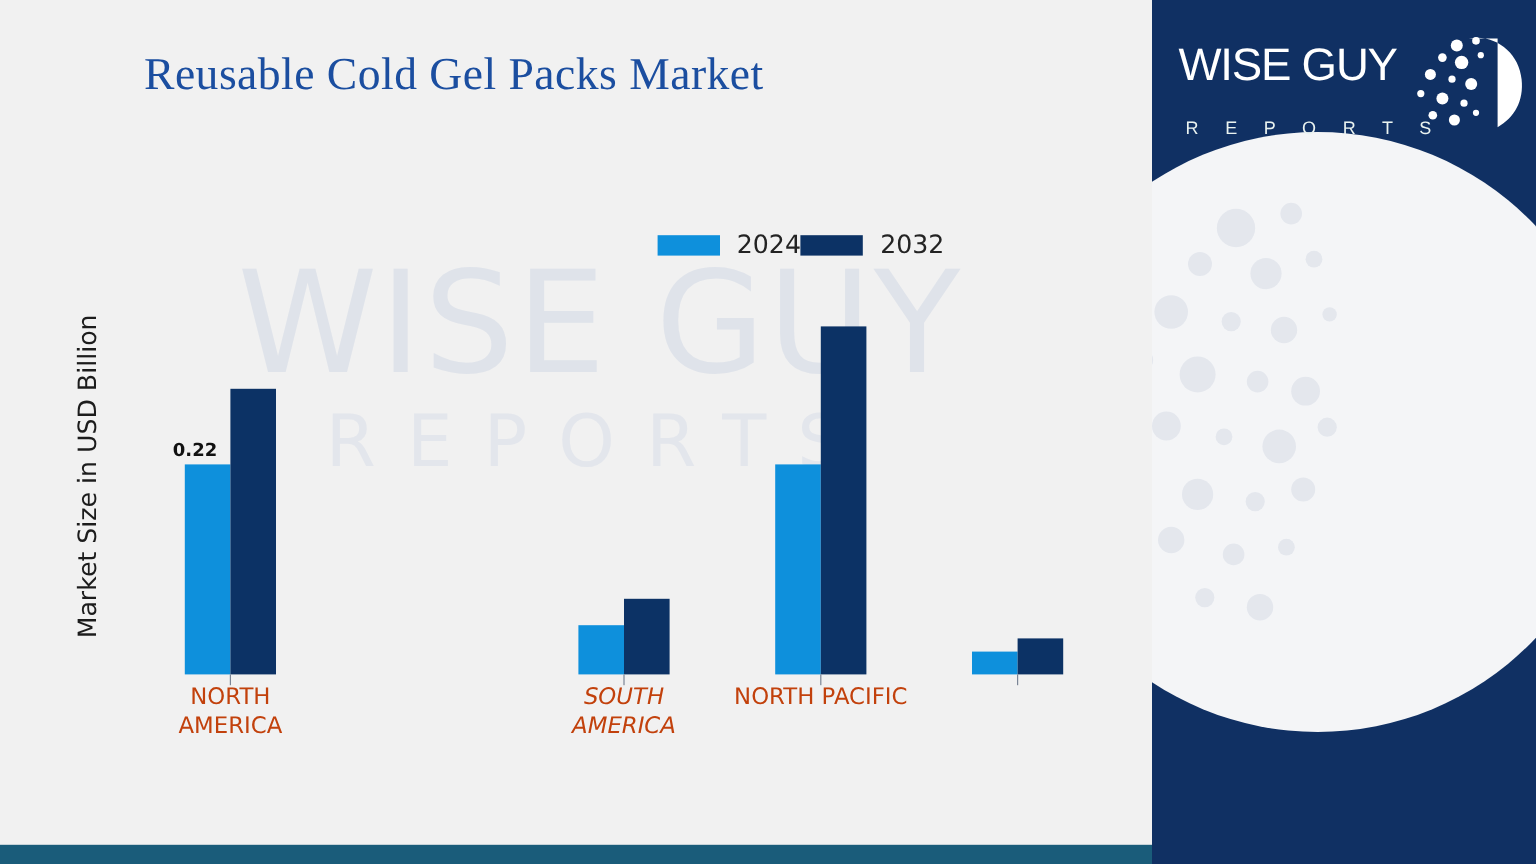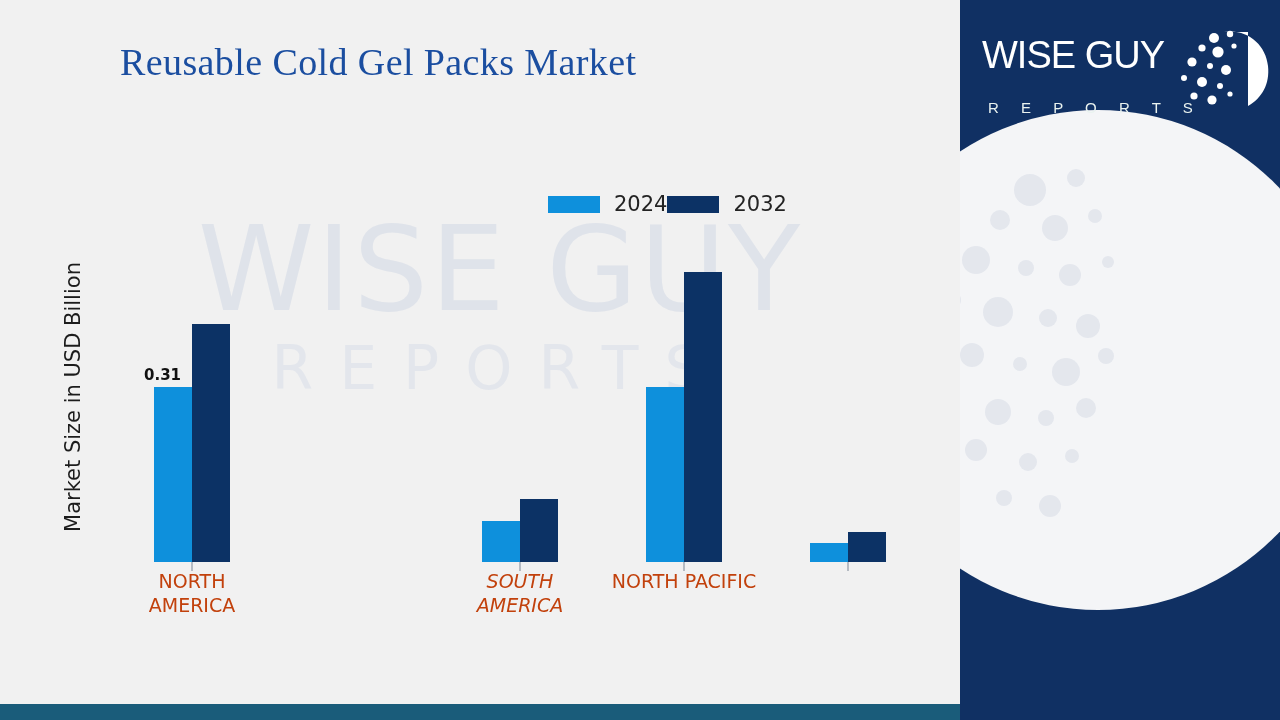--- a/index.html
+++ b/index.html
@@ -230,21 +230,21 @@
     <div id="plot">
       <div id="axis-line"></div>
 
     <div class="group" style="left: 0px;">
           <div class="bars">
             <div class="bar y2024" title="2024: 0.47" style="height: 175px; background: rgb(14, 144, 220);"></div>
             <div class="bar y2032" title="2032: 0.64" style="height: 238px; background: rgb(12, 50, 101);"></div>
           </div>
           <div class="tick"></div>
           <div class="cat-label">NORTH AMERICA</div>
-          <div class="bar-value" style="bottom: 178px; left: 34px;">0.31</div>
+          <div class="bar-value" style="bottom: 178px; left: 34px;">0.22</div>
         </div>
         <div class="group" style="left: 328px; font-style: italic;">
           <div class="bars">
             <div class="bar y2024" title="2024: 0.11" style="height: 41px; background: rgb(14, 144, 220);"></div>
             <div class="bar y2032" title="2032: 0.17" style="height: 63px; background: rgb(12, 50, 101);"></div>
           </div>
           <div class="tick"></div>
           <div class="cat-label">SOUTH AMERICA</div>
         </div>
         <div class="group" style="left: 492px;">

